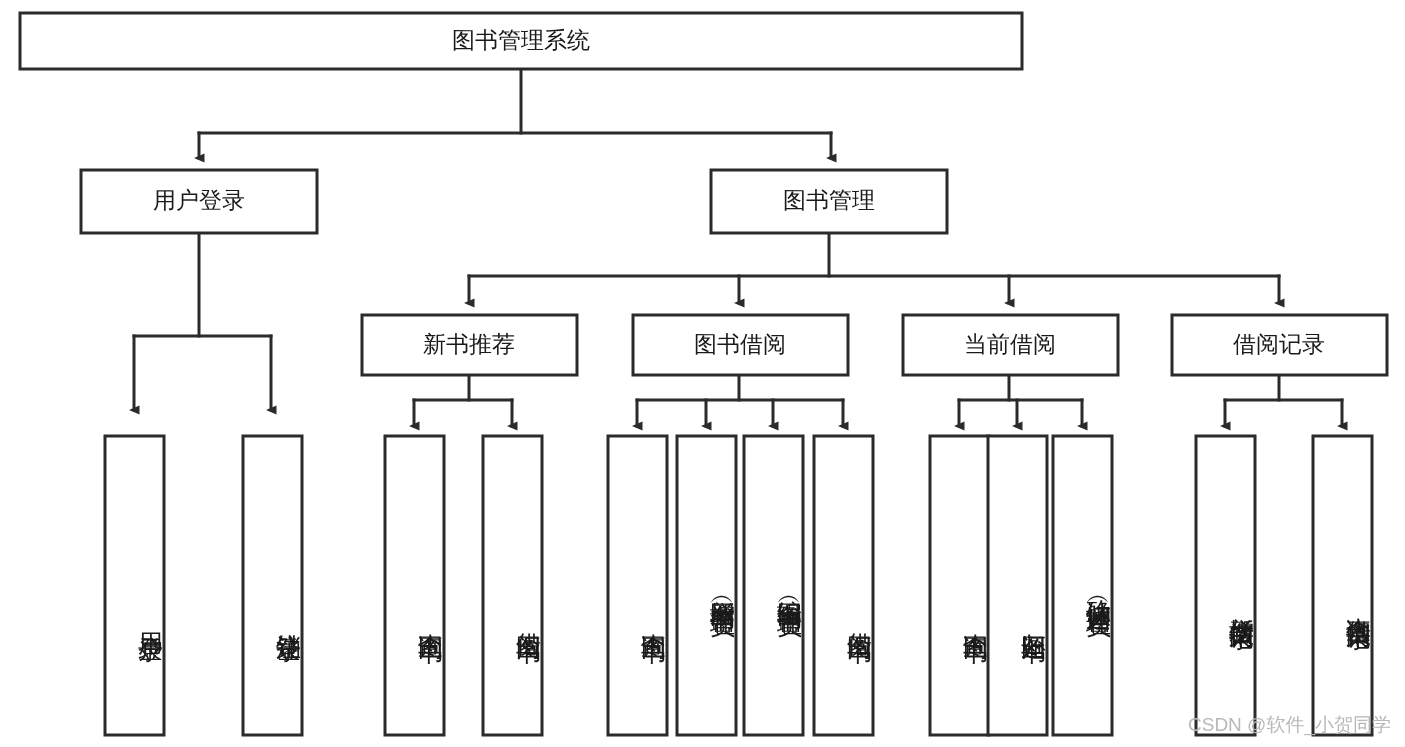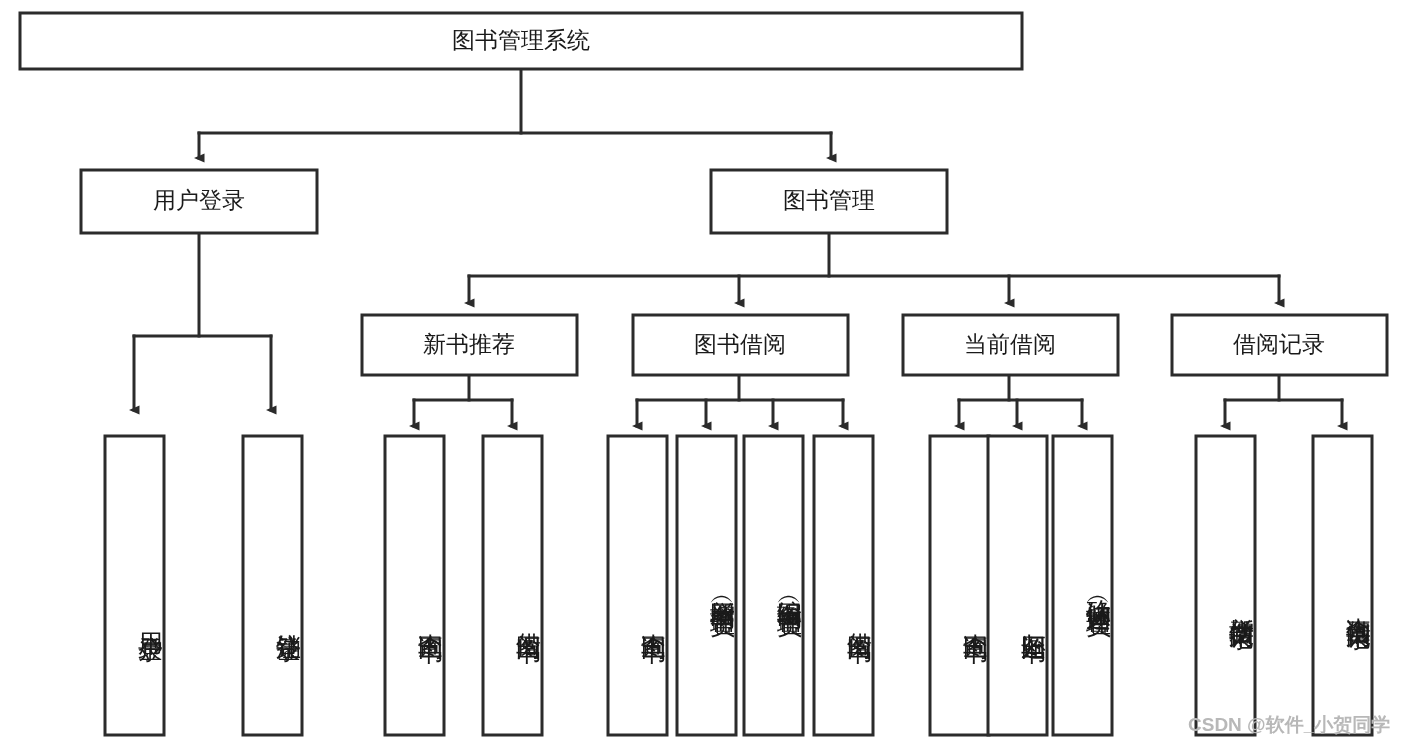--- a/index.html
+++ b/index.html
@@ -60,21 +60,20 @@
     pointer-events: none;
   }
   .watermark {
     position: absolute;
     font-family: "Liberation Sans", "DejaVu Sans", sans-serif;
     font-size: 19px;
     color: #b8b8b8;
     white-space: nowrap;
     left: 1188px;
     top: 712px;
-    font-weight: bold;
   }
 </style>
 </head>
 <body>
 
 <div id="diagram-root">
 
   <svg id="flow-svg" viewBox="0 0 1405 747">
     <defs>
       <marker id="arrowhead" markerWidth="12" markerHeight="12" refX="5" refY="6" orient="auto" markerUnits="userSpaceOnUse">

